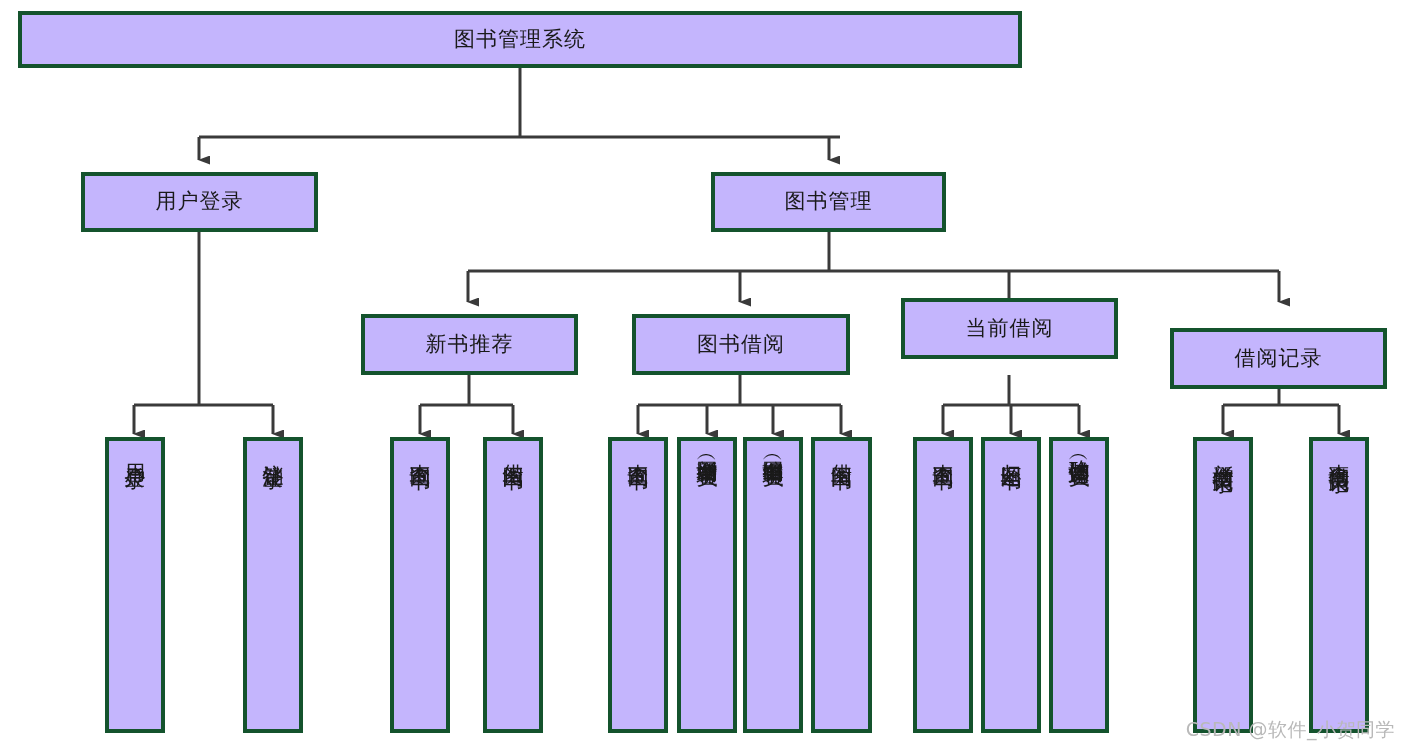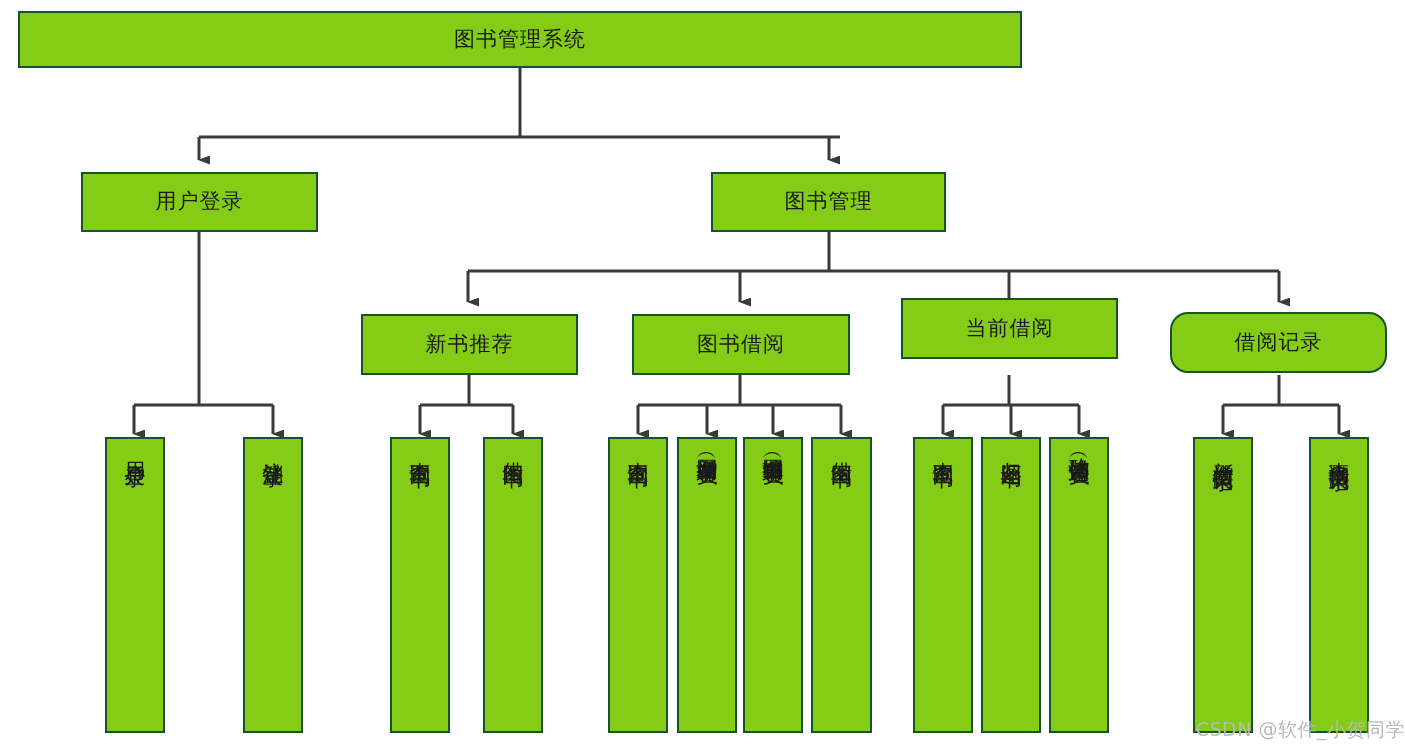--- a/index.html
+++ b/index.html
@@ -21,22 +21,22 @@
   #diagram-svg {
     position: absolute;
     left: 0;
     top: 0;
     width: 1405px;
     height: 747px;
   }
   .node {
     position: absolute;
     box-sizing: border-box;
-    border: 2px solid #14532d;
-    background: #84cc16;
+    border: 4px solid #14532d;
+    background: #c4b5fd;
     display: flex;
     align-items: center;
     justify-content: center;
     color: #1a1a1a;
     font-family: Liberation Serif, serif;
   }
   .node-h {
     font-size: 21px;
     letter-spacing: 1px;
     line-height: 1.1;
@@ -54,21 +54,21 @@
   }
   .node-v.long {
     padding-top: 2px;
     letter-spacing: 1px;
   }
   .node-label {
     display: block;
   }
   #watermark {
     position: absolute;
-    right: 0;
+    right: 10px;
     bottom: 4px;
     font-size: 19px;
     color: #b9b9b9;
     letter-spacing: 0.5px;
     white-space: nowrap;
     pointer-events: none;
   }
 </style>
 </head>
 <body>
@@ -143,21 +143,21 @@
   </div>
 
   <div class="node node-h" style="left:632px; top:314px; width:218px; height:61px;align-items:center;">
     <span class="node-label">图书借阅</span>
   </div>
 
   <div class="node node-h" style="left:901px; top:298px; width:217px; height:61px;">
     <span class="node-label">当前借阅</span>
   </div>
 
-  <div class="node node-h" style="left:1170px; top:312px; width:217px; height:61px;border-radius:18px;">
+  <div class="node node-h" style="left:1170px; top:328px; width:217px; height:61px;">
     <span class="node-label">借阅记录</span>
   </div>
 
   <div class="node node-v" style="left:105px; top:437px; width:60px; height:296px;">
     <span class="node-label">用户登录</span>
   </div>
 
   <div class="node node-v" style="left:243px; top:437px; width:60px; height:296px;">
     <span class="node-label">注销登录</span>
   </div>

